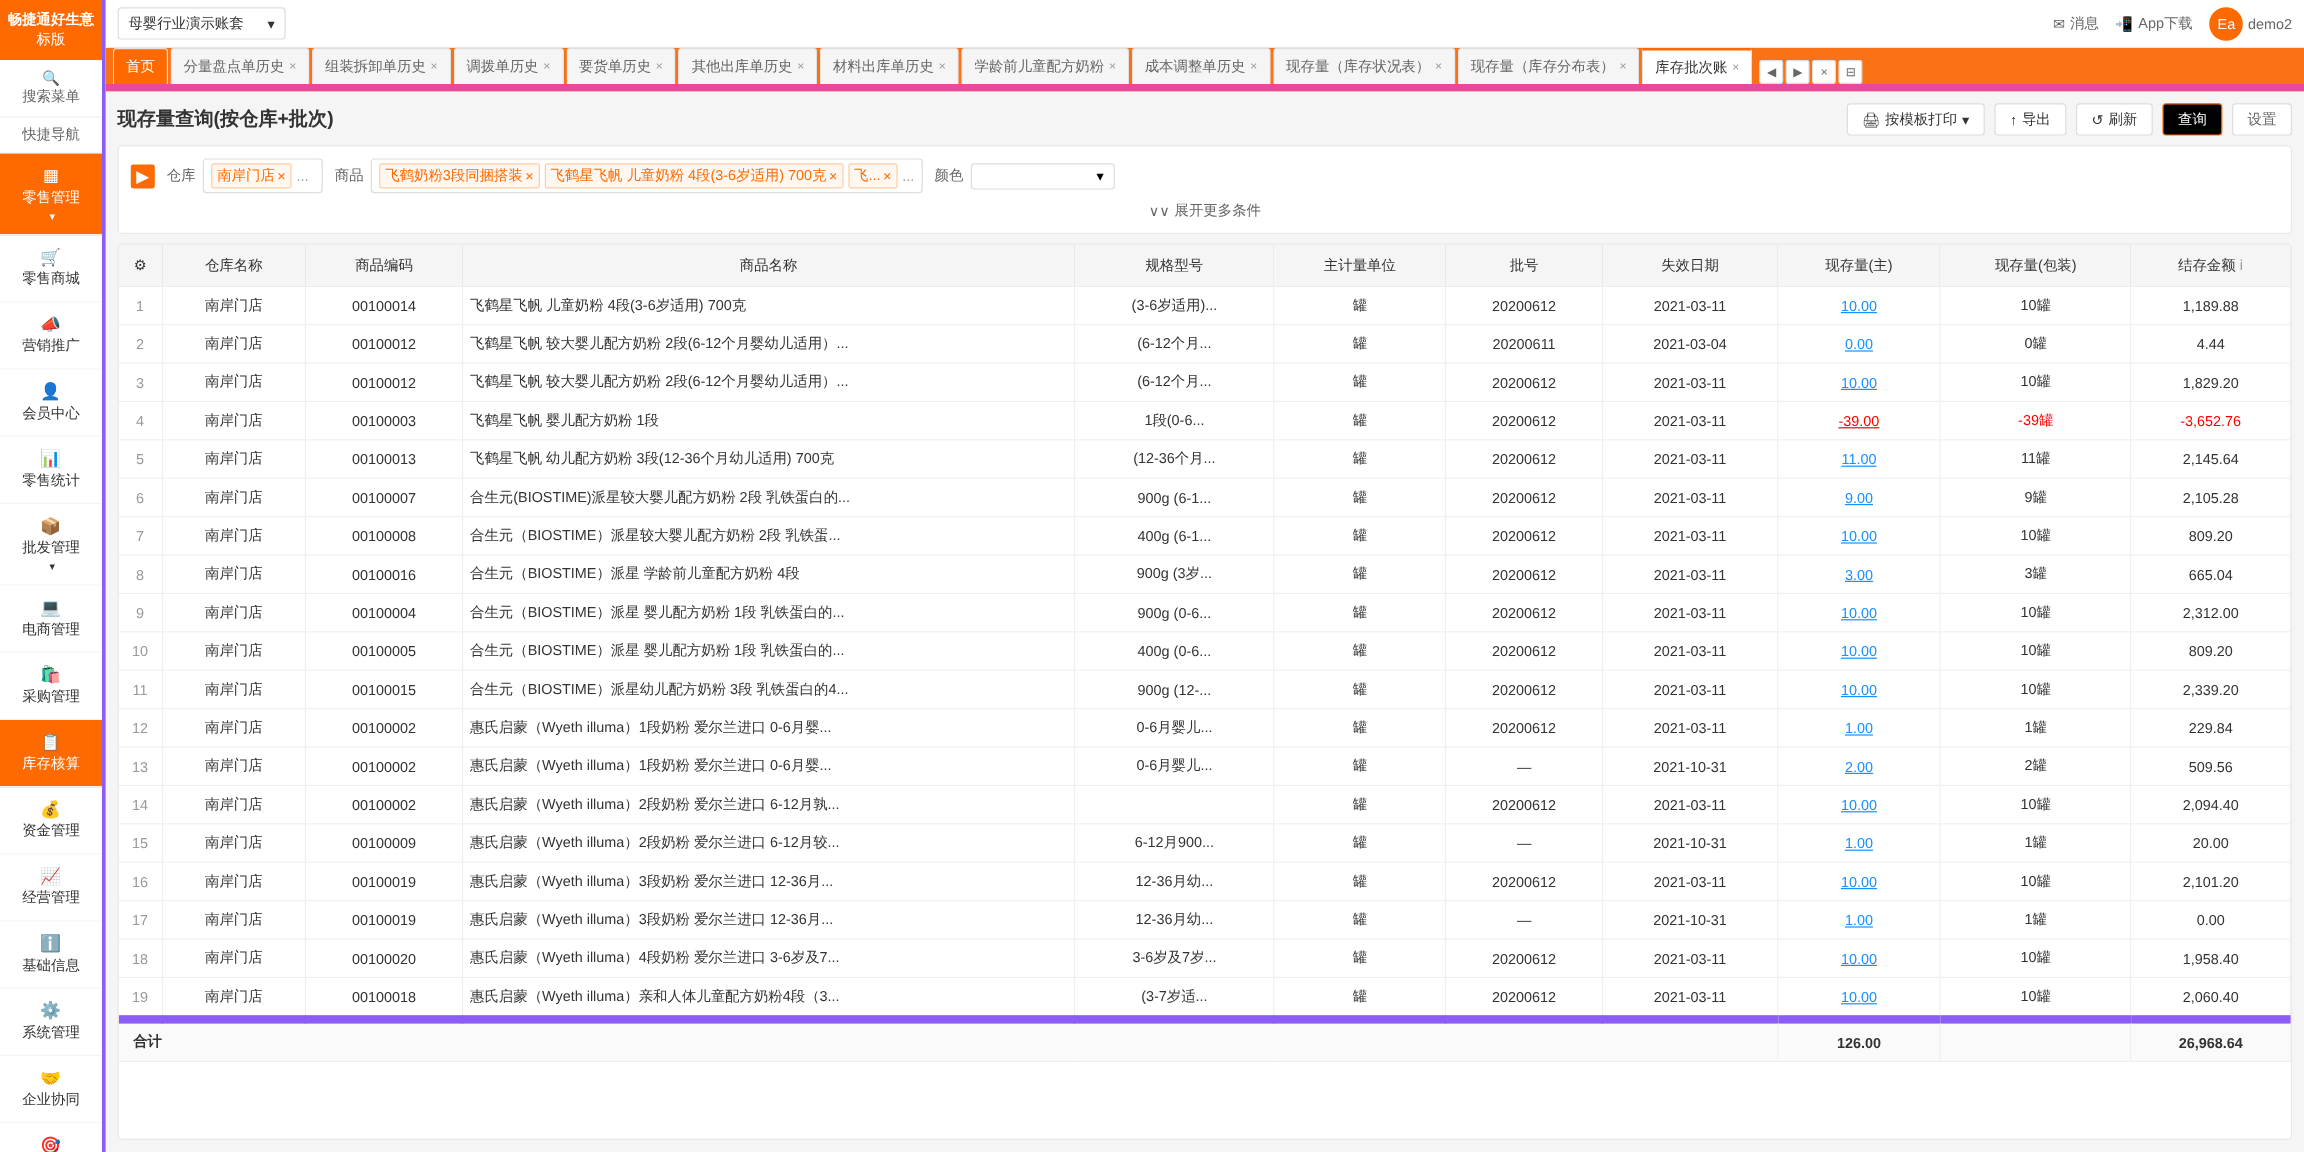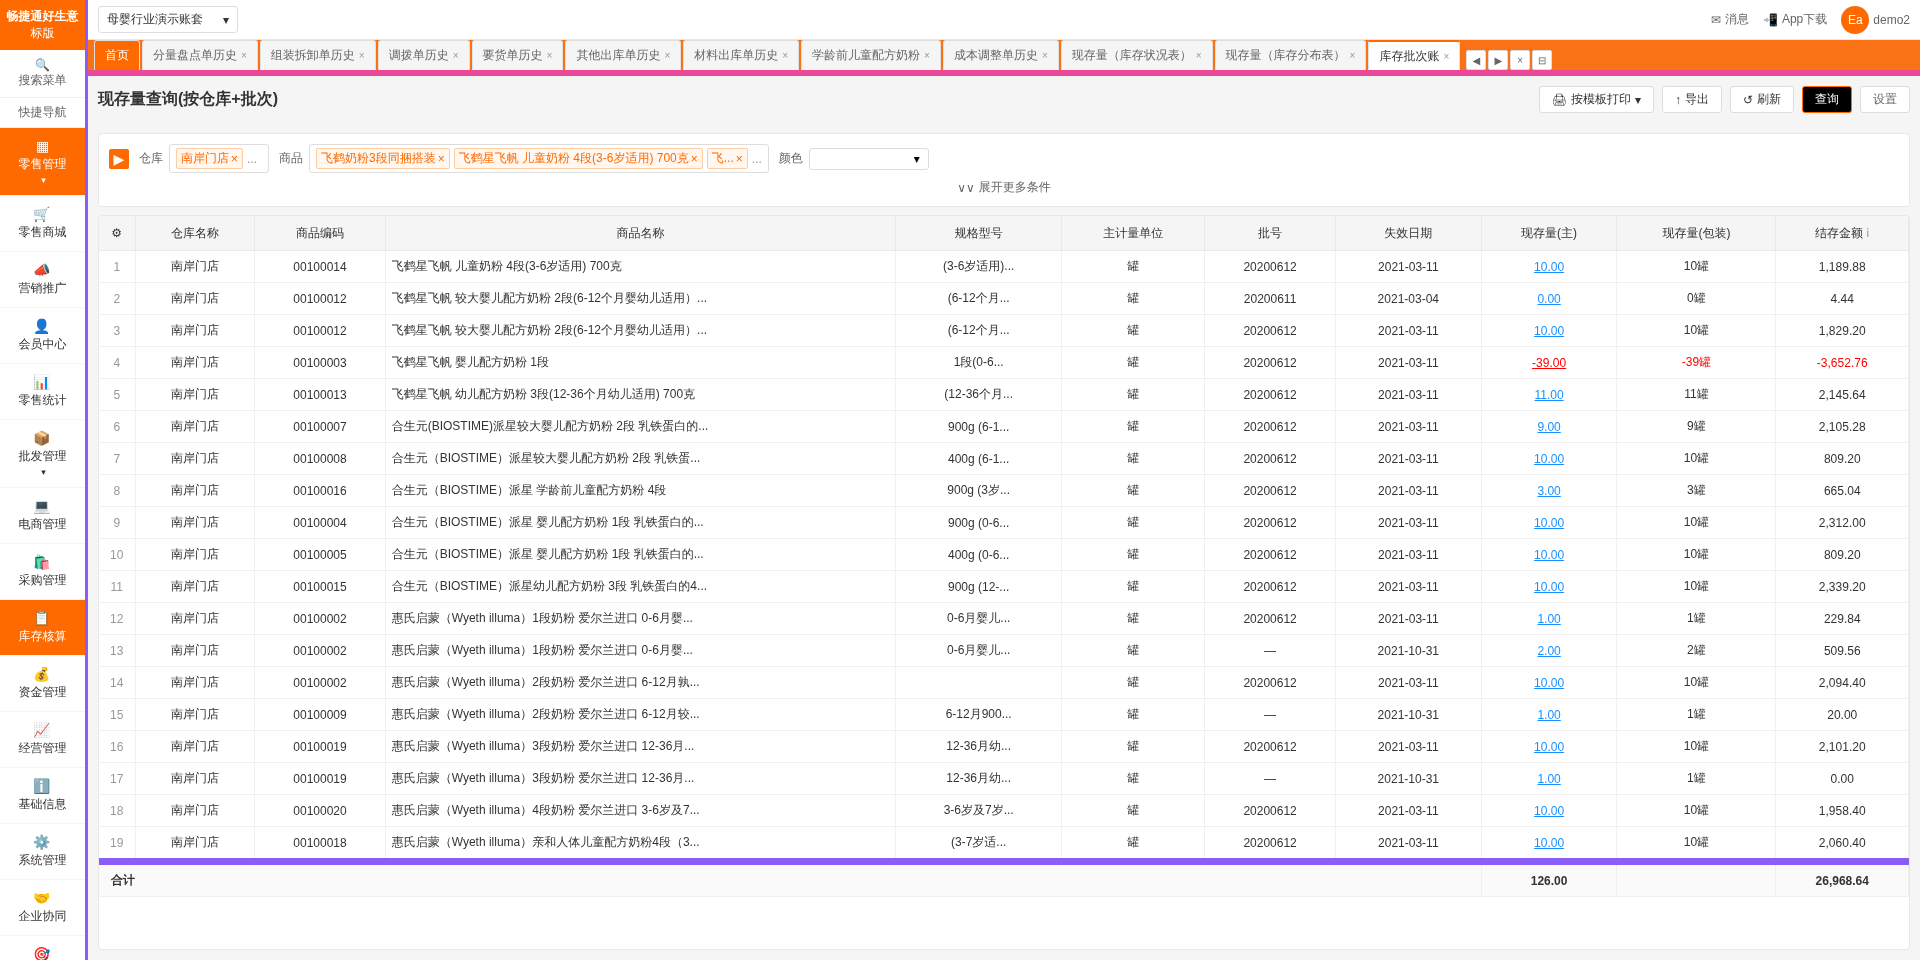--- a/index.html
+++ b/index.html
@@ -140,21 +140,21 @@
       overflow: hidden;
       display: flex;
       flex-direction: column;
     }
 
     
     .page-header {
       display: flex;
       align-items: center;
       justify-content: space-between;
-      margin-bottom: 20px;
+      margin-bottom: 8px;
       flex-shrink: 0;
     }
     .page-title {
       font-size: 16px;
       font-weight: bold;
       color: #333;
     }
     .page-actions { display: flex; align-items: center; gap: 8px; }
     .btn { padding: 4px 12px; border-radius: 3px; cursor: pointer; font-size: 12px; border: 1px solid #ddd; background: #fff; color: #333; display: flex; align-items: center; gap: 4px; }
     .btn-primary { background: #000000; color: #fff; border-color: #ff6a00; }

